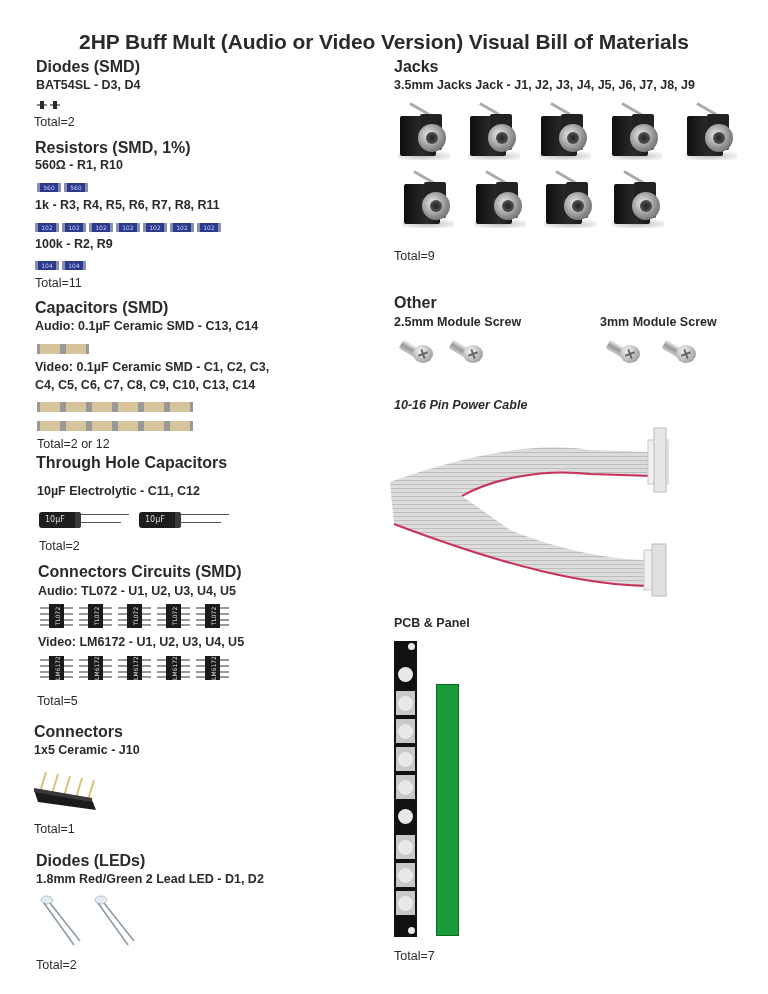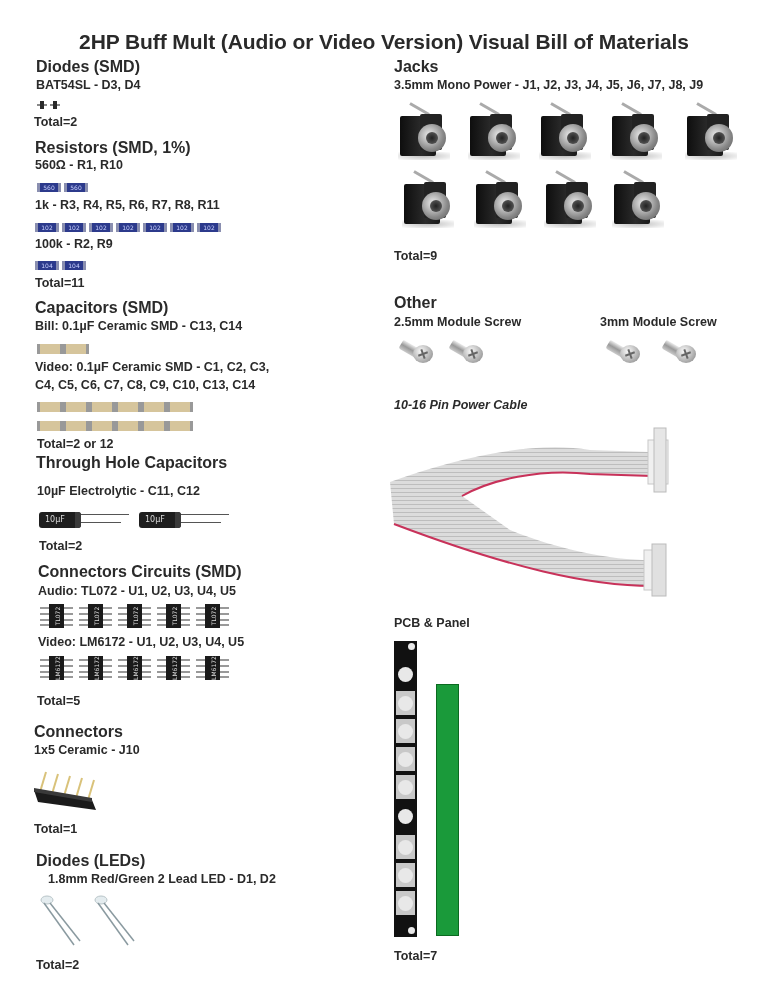--- a/index.html
+++ b/index.html
@@ -2,21 +2,21 @@
 <html><head>
 <meta charset="utf-8">
 <style>
   * { box-sizing: border-box; margin: 0; padding: 0; }
   html, body { width: 768px; height: 994px; background: #ffffff; overflow: hidden; }
   body { position: relative; font-family: "Liberation Sans", "DejaVu Sans", sans-serif; color: #222; }
   .abs { position: absolute; }
   .title { left: 0; width: 768px; top: 30px; text-align: center; font-size: 21px; font-weight: bold; color: #2a2a2a; letter-spacing: -0.1px; }
   .h1 { font-size: 16px; font-weight: bold; color: #2a2a2a; white-space: nowrap; }
   .h2 { font-size: 12.5px; font-weight: bold; color: #2a2a2a; white-space: nowrap; line-height: 17px; }
-  .total { font-size: 12.5px; font-weight: bold; color: #2a2a2a; white-space: nowrap; }
+  .total { font-size: 12.5px; font-weight: normal; color: #2a2a2a; white-space: nowrap; }
 
   
   .sot { display: inline-block; position: relative; width: 10px; height: 10px; margin-right: 3px; }
   .sot .body { position: absolute; left: 3px; top: 1px; width: 4px; height: 8px; background: #2a2a2a; }
   .sot .pin { position: absolute; height: 2px; width: 3px; background: #888; }
 
   
   .res { display: inline-block; width: 24px; height: 9px; background: #8a8fb0; margin-right: 3px; position: relative; }
   .res span { position: absolute; left: 3px; top: 0; width: 18px; height: 9px; background: #2c3a8c; color: #c8d0ff; font-size: 6px; line-height: 9px; text-align: center; font-family: "DejaVu Sans", sans-serif; }
 
@@ -86,21 +86,21 @@
 <div class="abs" style="left:35px;top:218px;">
   <span class="res"><span>102</span></span><span class="res"><span>102</span></span><span class="res"><span>102</span></span><span class="res"><span>102</span></span><span class="res"><span>102</span></span><span class="res"><span>102</span></span><span class="res"><span>102</span></span>
 </div>
 <div class="abs h2" style="left:35px;top:236px;">100k - R2, R9</div>
 <div class="abs" style="left:35px;top:256px;">
   <span class="res"><span>104</span></span><span class="res"><span>104</span></span>
 </div>
 <div class="abs total" style="left:35px;top:276px;">Total=11</div>
 
 <div class="abs h1" style="left:35px;top:299px;">Capacitors (SMD)</div>
-<div class="abs h2" style="left:35px;top:318px;">Bill: 0.1µF Ceramic SMD - C13, C14</div>
+<div class="abs h2" style="left:35px;top:318px;">Audio: 0.1µF Ceramic SMD - C13, C14</div>
 <div class="abs" style="left:37px;top:340px;">
   <span class="cap"></span><span class="cap"></span>
 </div>
 <div class="abs h2" style="left:35px;top:359px;">Video: 0.1µF Ceramic SMD - C1, C2, C3,</div>
 <div class="abs h2" style="left:35px;top:377px;">C4, C5, C6, C7, C8, C9, C10, C13, C14</div>
 <div class="abs" style="left:37px;top:398px;">
   <span class="cap"></span><span class="cap"></span><span class="cap"></span><span class="cap"></span><span class="cap"></span><span class="cap"></span>
 </div>
 <div class="abs" style="left:37px;top:417px;">
   <span class="cap"></span><span class="cap"></span><span class="cap"></span><span class="cap"></span><span class="cap"></span><span class="cap"></span>
@@ -154,35 +154,35 @@
       <line x1="30" y1="26" x2="36" y2="6"></line>
       <line x1="42" y1="28" x2="48" y2="8"></line>
       <line x1="54" y1="30" x2="60" y2="10"></line>
   </g>
   <polygon points="0,20 58,30 62,40 4,32" fill="#1b1b1b"></polygon>
   <polygon points="0,18 58,28 58,32 0,22" fill="#3a3a3a"></polygon>
 </svg>
 <div class="abs total" style="left:34px;top:822px;">Total=1</div>
 
 <div class="abs h1" style="left:36px;top:852px;">Diodes (LEDs)</div>
-<div class="abs h2" style="left:48px;top:871px;">1.8mm Red/Green 2 Lead LED - D1, D2</div>
+<div class="abs h2" style="left:36px;top:871px;">1.8mm Red/Green 2 Lead LED - D1, D2</div>
 <svg class="led" style="left:38px;top:895px;" viewBox="0 0 50 60">
   <ellipse cx="9" cy="5" rx="6" ry="4" fill="#e4ecef" stroke="#b8c4c8"></ellipse>
   <line x1="6" y1="8" x2="36" y2="50" stroke="#8a9aa0" stroke-width="1.5"></line>
   <line x1="12" y1="8" x2="42" y2="46" stroke="#8a9aa0" stroke-width="1.5"></line>
 </svg>
 <svg class="led" style="left:92px;top:895px;" viewBox="0 0 50 60">
   <ellipse cx="9" cy="5" rx="6" ry="4" fill="#e4ecef" stroke="#b8c4c8"></ellipse>
   <line x1="6" y1="8" x2="36" y2="50" stroke="#8a9aa0" stroke-width="1.5"></line>
   <line x1="12" y1="8" x2="42" y2="46" stroke="#8a9aa0" stroke-width="1.5"></line>
 </svg>
 <div class="abs total" style="left:36px;top:958px;">Total=2</div>
 
 <div class="abs h1" style="left:394px;top:58px;">Jacks</div>
-<div class="abs h2" style="left:394px;top:77px;">3.5mm Mono Power - J1, J2, J3, J4, J5, J6, J7, J8, J9</div>
+<div class="abs h2" style="left:394px;top:77px;">3.5mm Jacks Jack - J1, J2, J3, J4, J5, J6, J7, J8, J9</div>
 
 <div class="jack" style="left:396px;top:102px;">
     <span class="shadow"></span>
     <span class="tab"></span>
     <span class="box"></span>
     <span class="box2"></span>
     <span class="nut"></span>
     <span class="hole"></span>
   </div>
 <div class="jack" style="left:466px;top:102px;">

